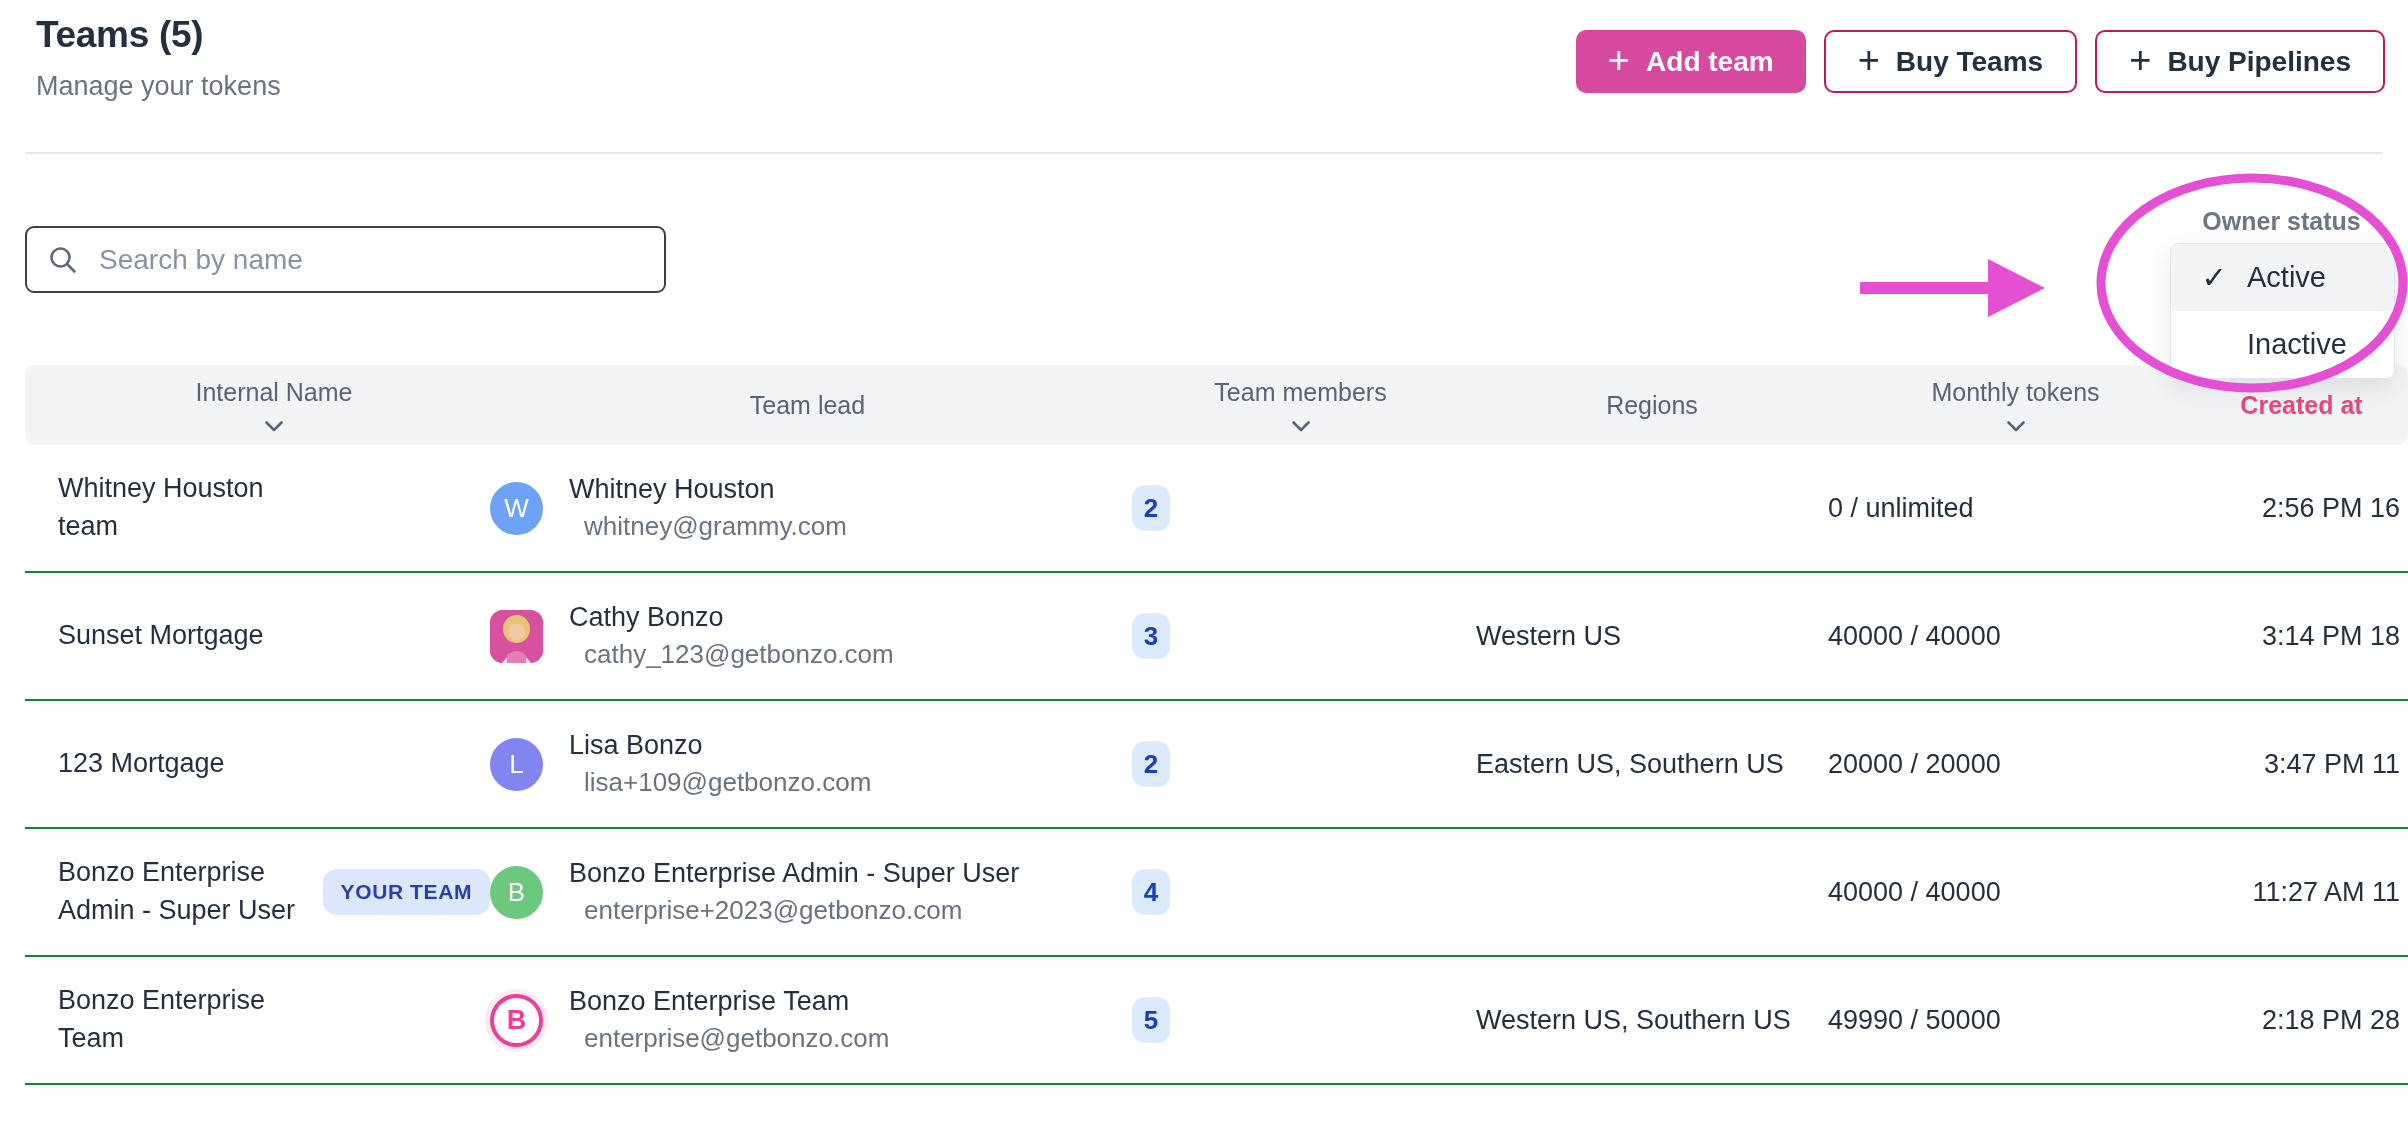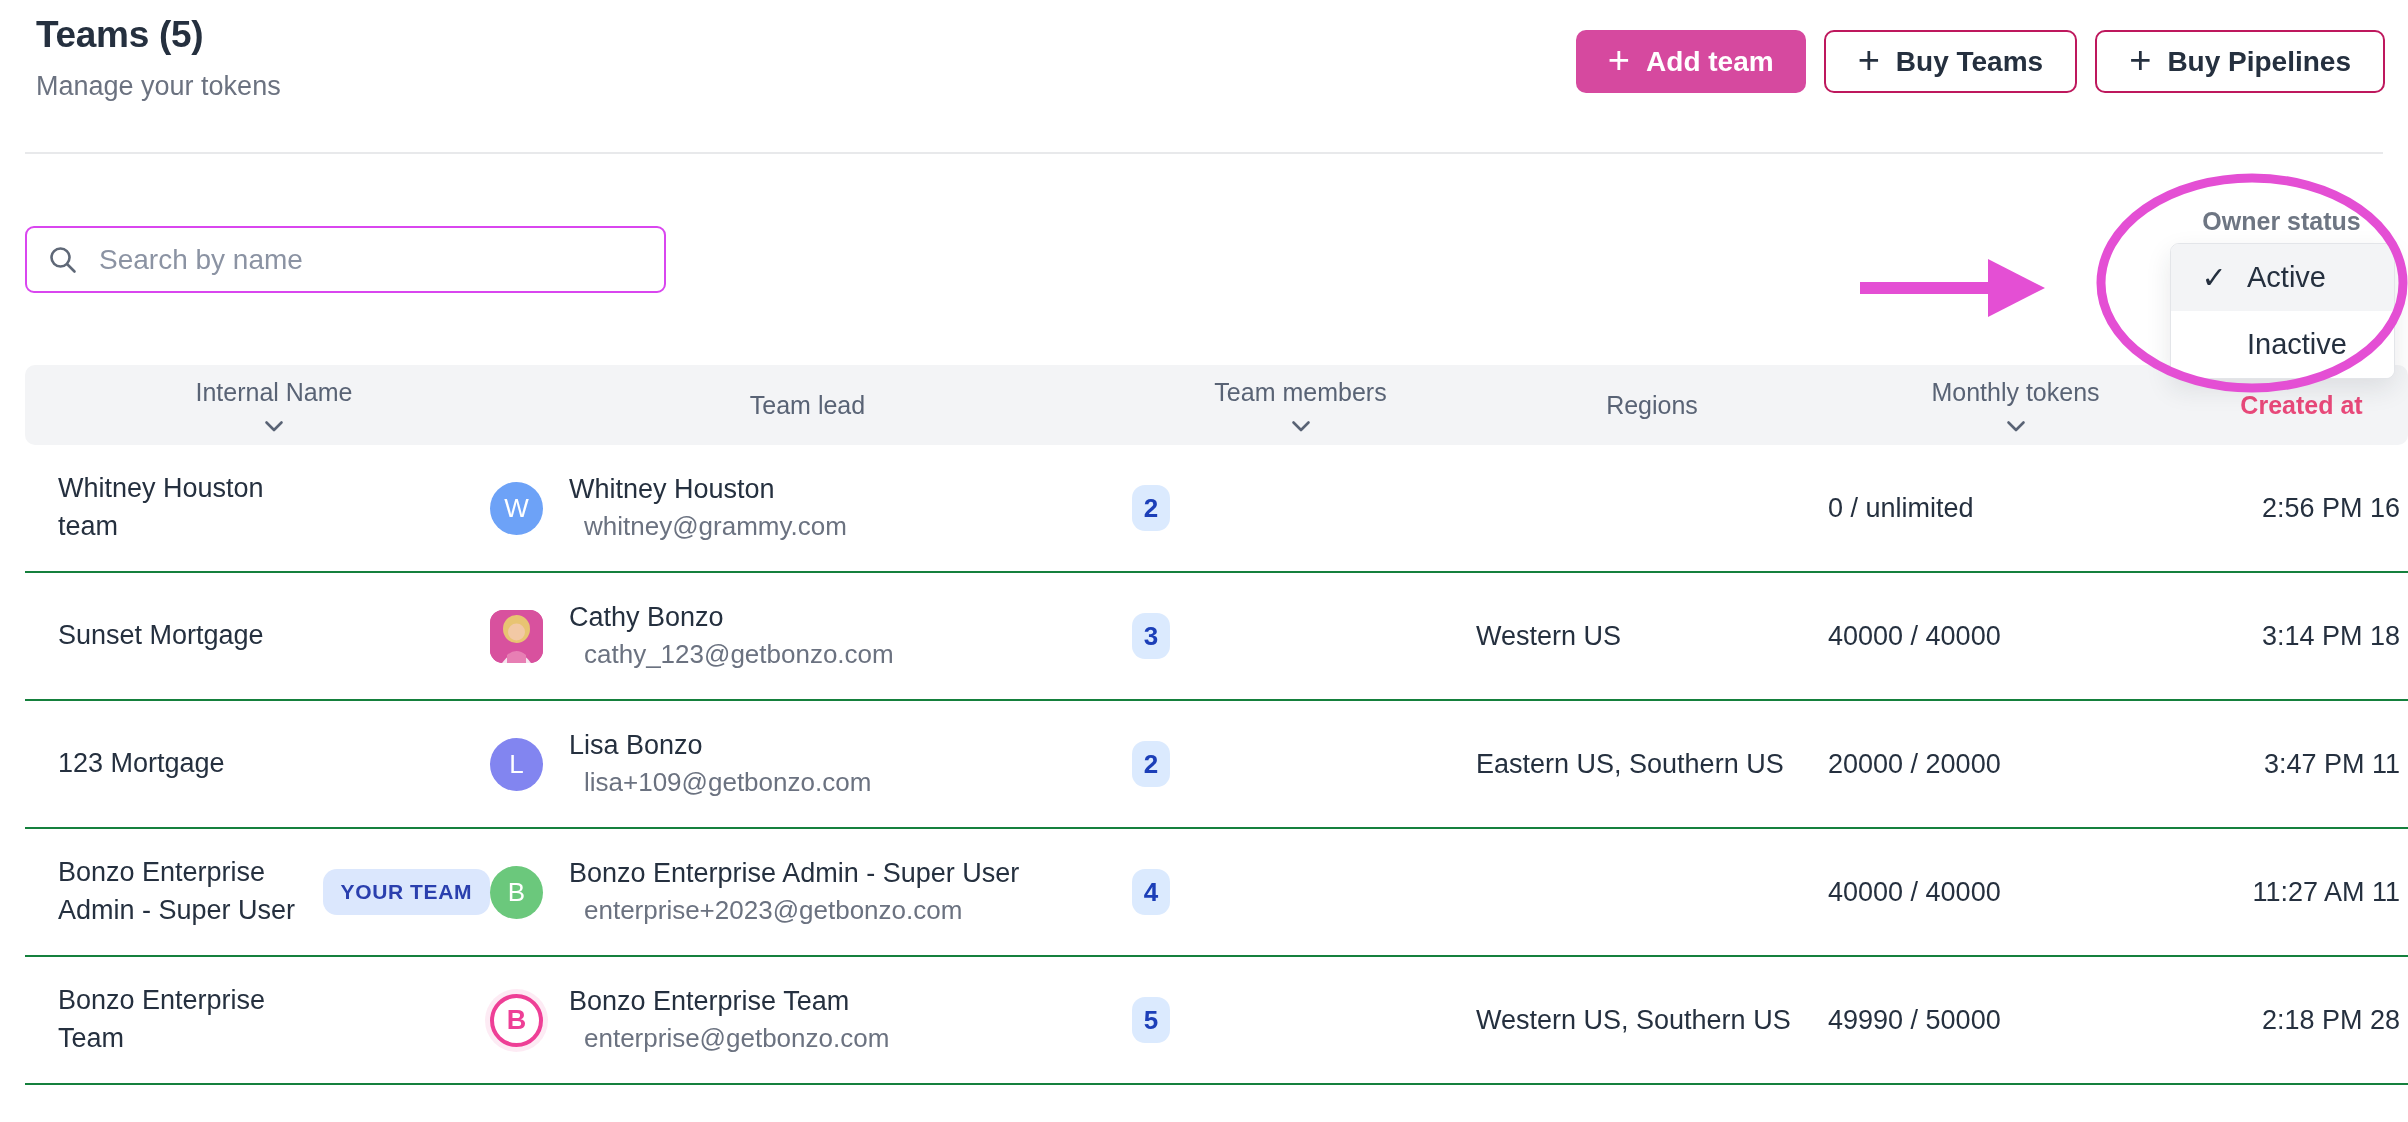--- a/index.html
+++ b/index.html
@@ -14,21 +14,21 @@
   .actions{position:absolute;top:30px;right:23px;display:flex;gap:18px;align-items:flex-end;}
   .btn{height:63px;border-radius:10px;font-size:28px;display:inline-flex;align-items:center;
        gap:16px;padding:0 32px;box-sizing:border-box;cursor:pointer;font-family:inherit;white-space:nowrap;}
   .btn .plus{font-size:38px;font-weight:300;line-height:0;position:relative;top:-2px;}
   .btn-primary{background:var(--primary-button,#d6499f);color:#fff;font-weight:600;border:none;}
   .btn-secondary{background:#fff;color:var(--text-dark,#25303f);font-weight:600;border:2px solid #be185d;}
 
   .divider{position:absolute;top:152px;left:25px;right:25px;height:2px;background:#e8e9eb;}
 
   
-  .search{position:absolute;left:25px;top:226px;width:641px;height:67px;border:2px solid #d946ef;
+  .search{position:absolute;left:25px;top:226px;width:641px;height:67px;border:2px solid #404040;
           border-radius:9px;display:flex;align-items:center;gap:18px;padding:0 20px;box-sizing:border-box;background:#fff;}
   .search svg{flex:none;}
   .search input{border:none;outline:none;flex:1;font-size:28px;font-family:inherit;color:var(--text-dark,#25303f);background:transparent;}
   .search input::placeholder{color:#8b93a3;}
 
   
   .filter-label{position:absolute;top:207px;left:2170px;width:223px;text-align:center;
                 font-size:25px;font-weight:600;color:#6e7683;}
   .filter-menu{position:absolute;top:243px;left:2170px;width:223px;background:#fff;border:1px solid #e3e5e9;
                border-radius:9px;overflow:hidden;box-shadow:0 10px 26px rgba(30,35,48,.10);z-index:5;}

